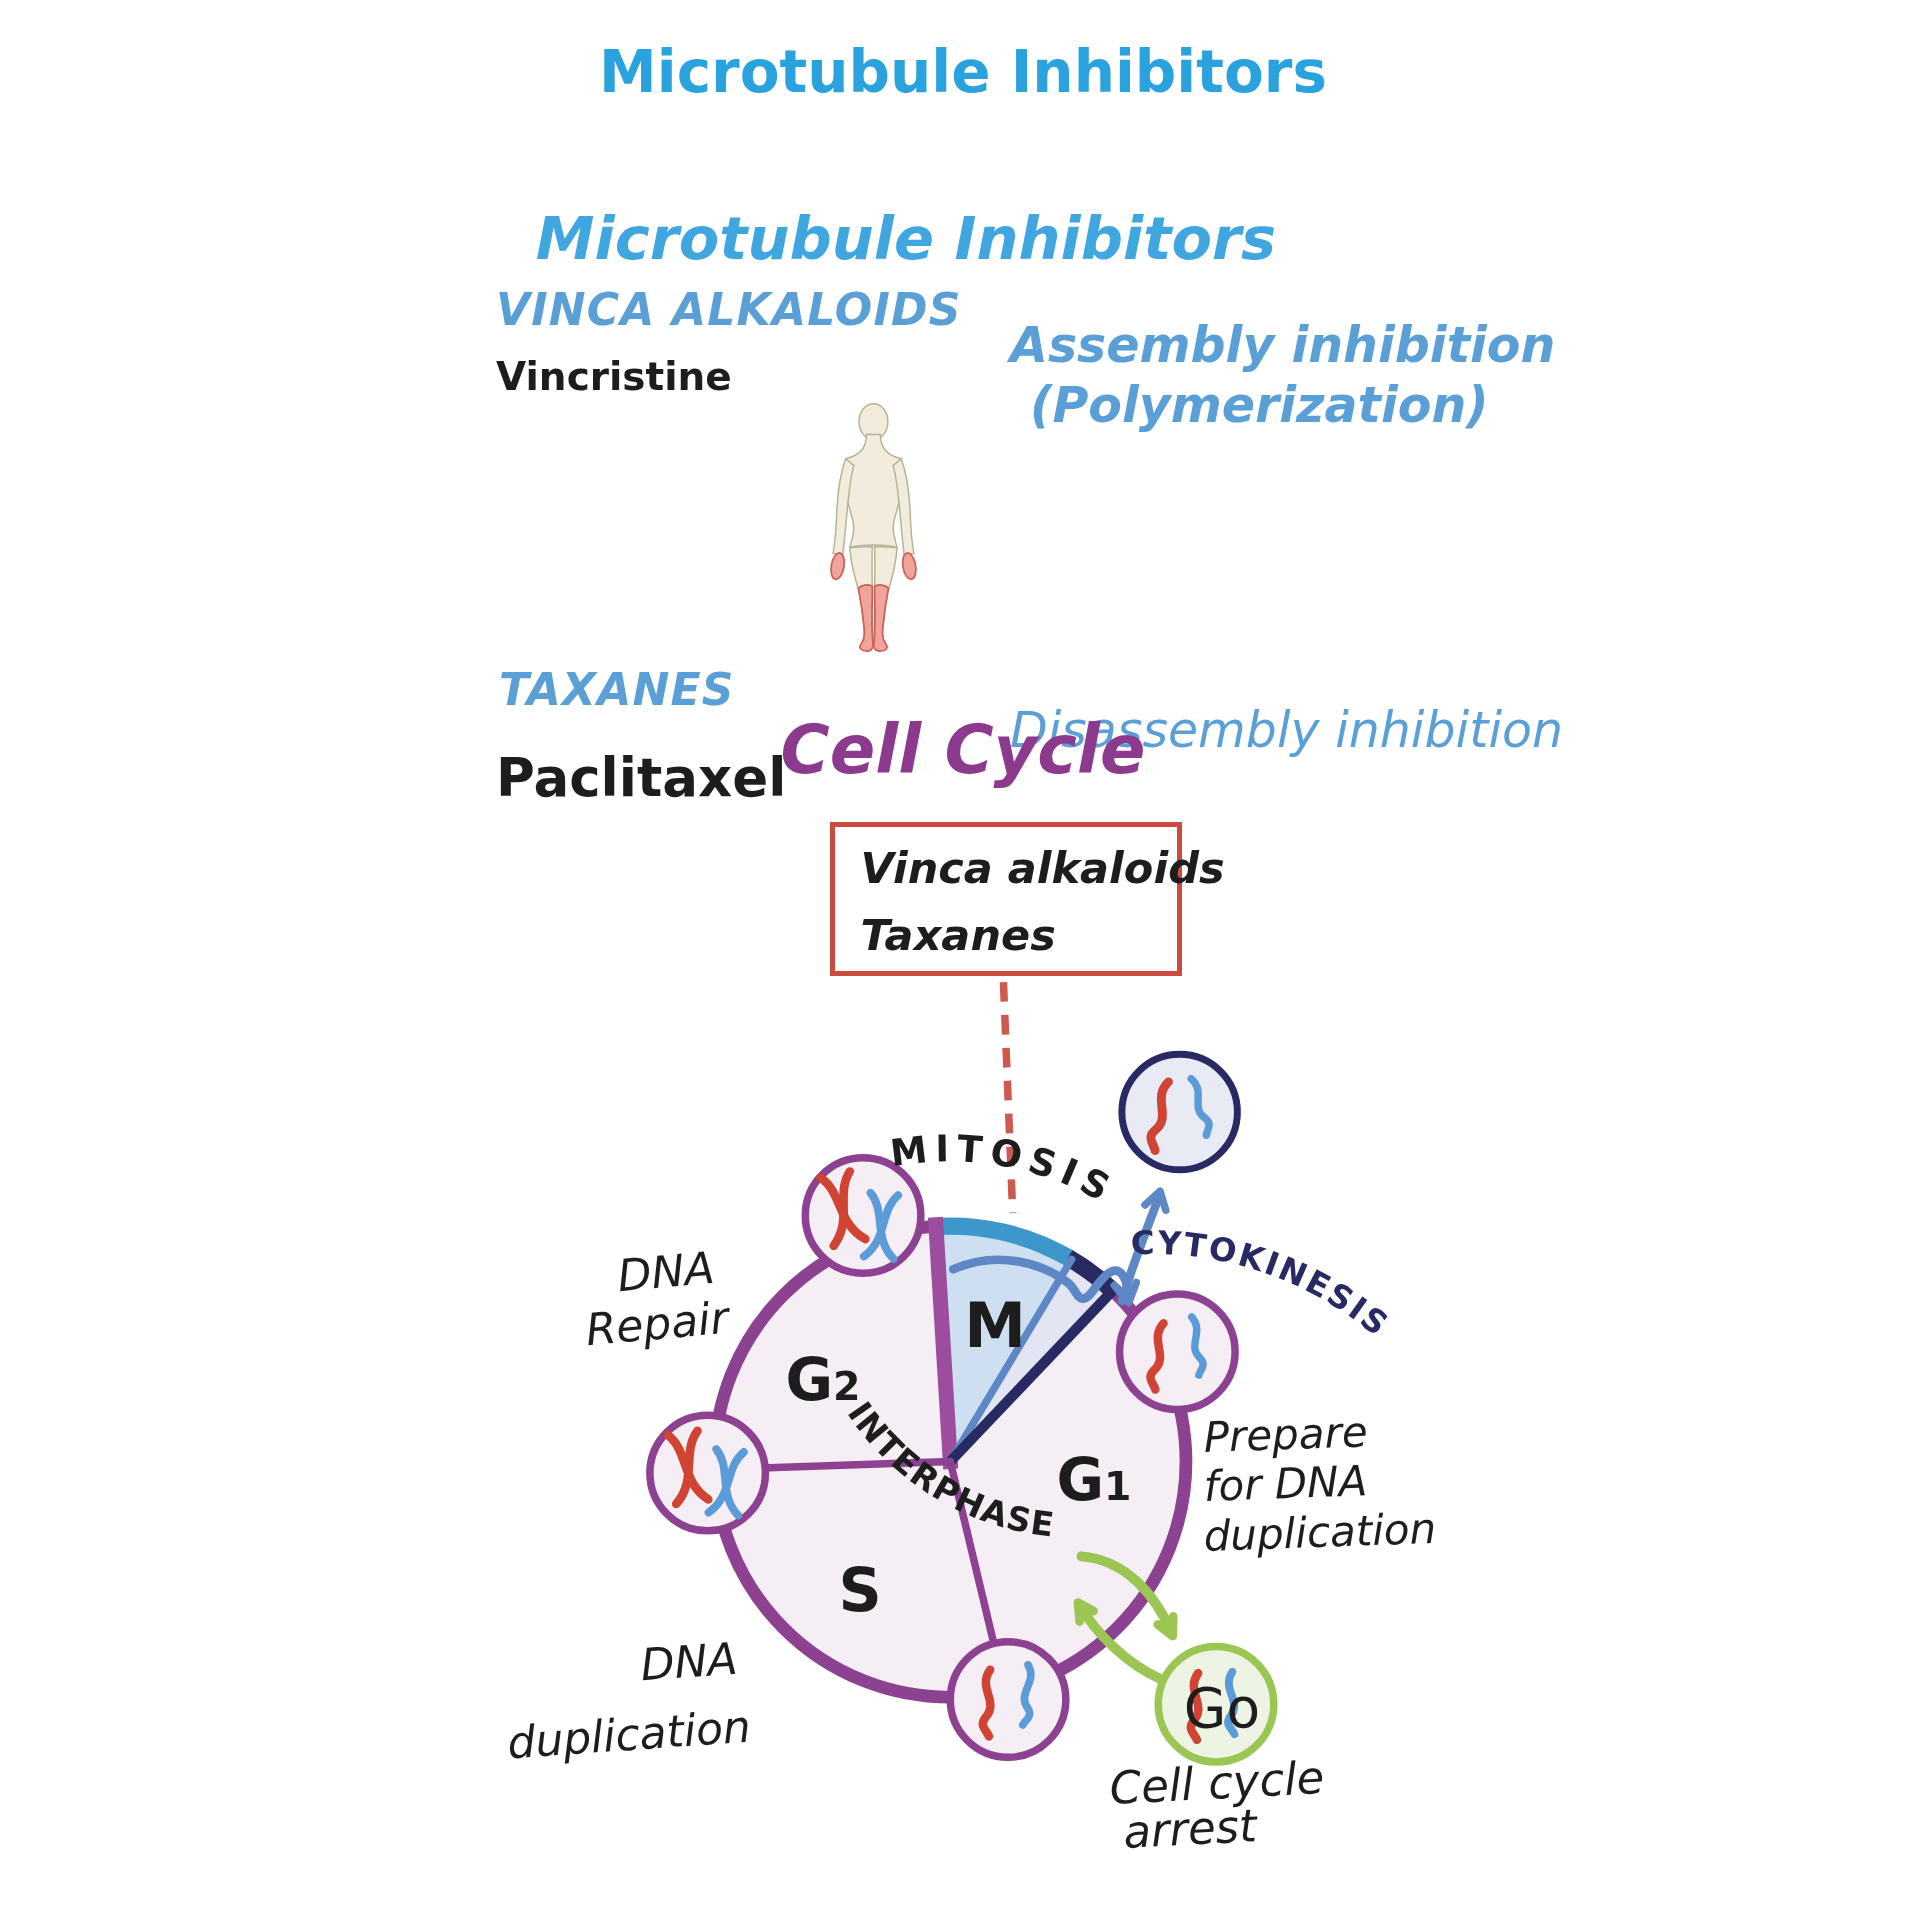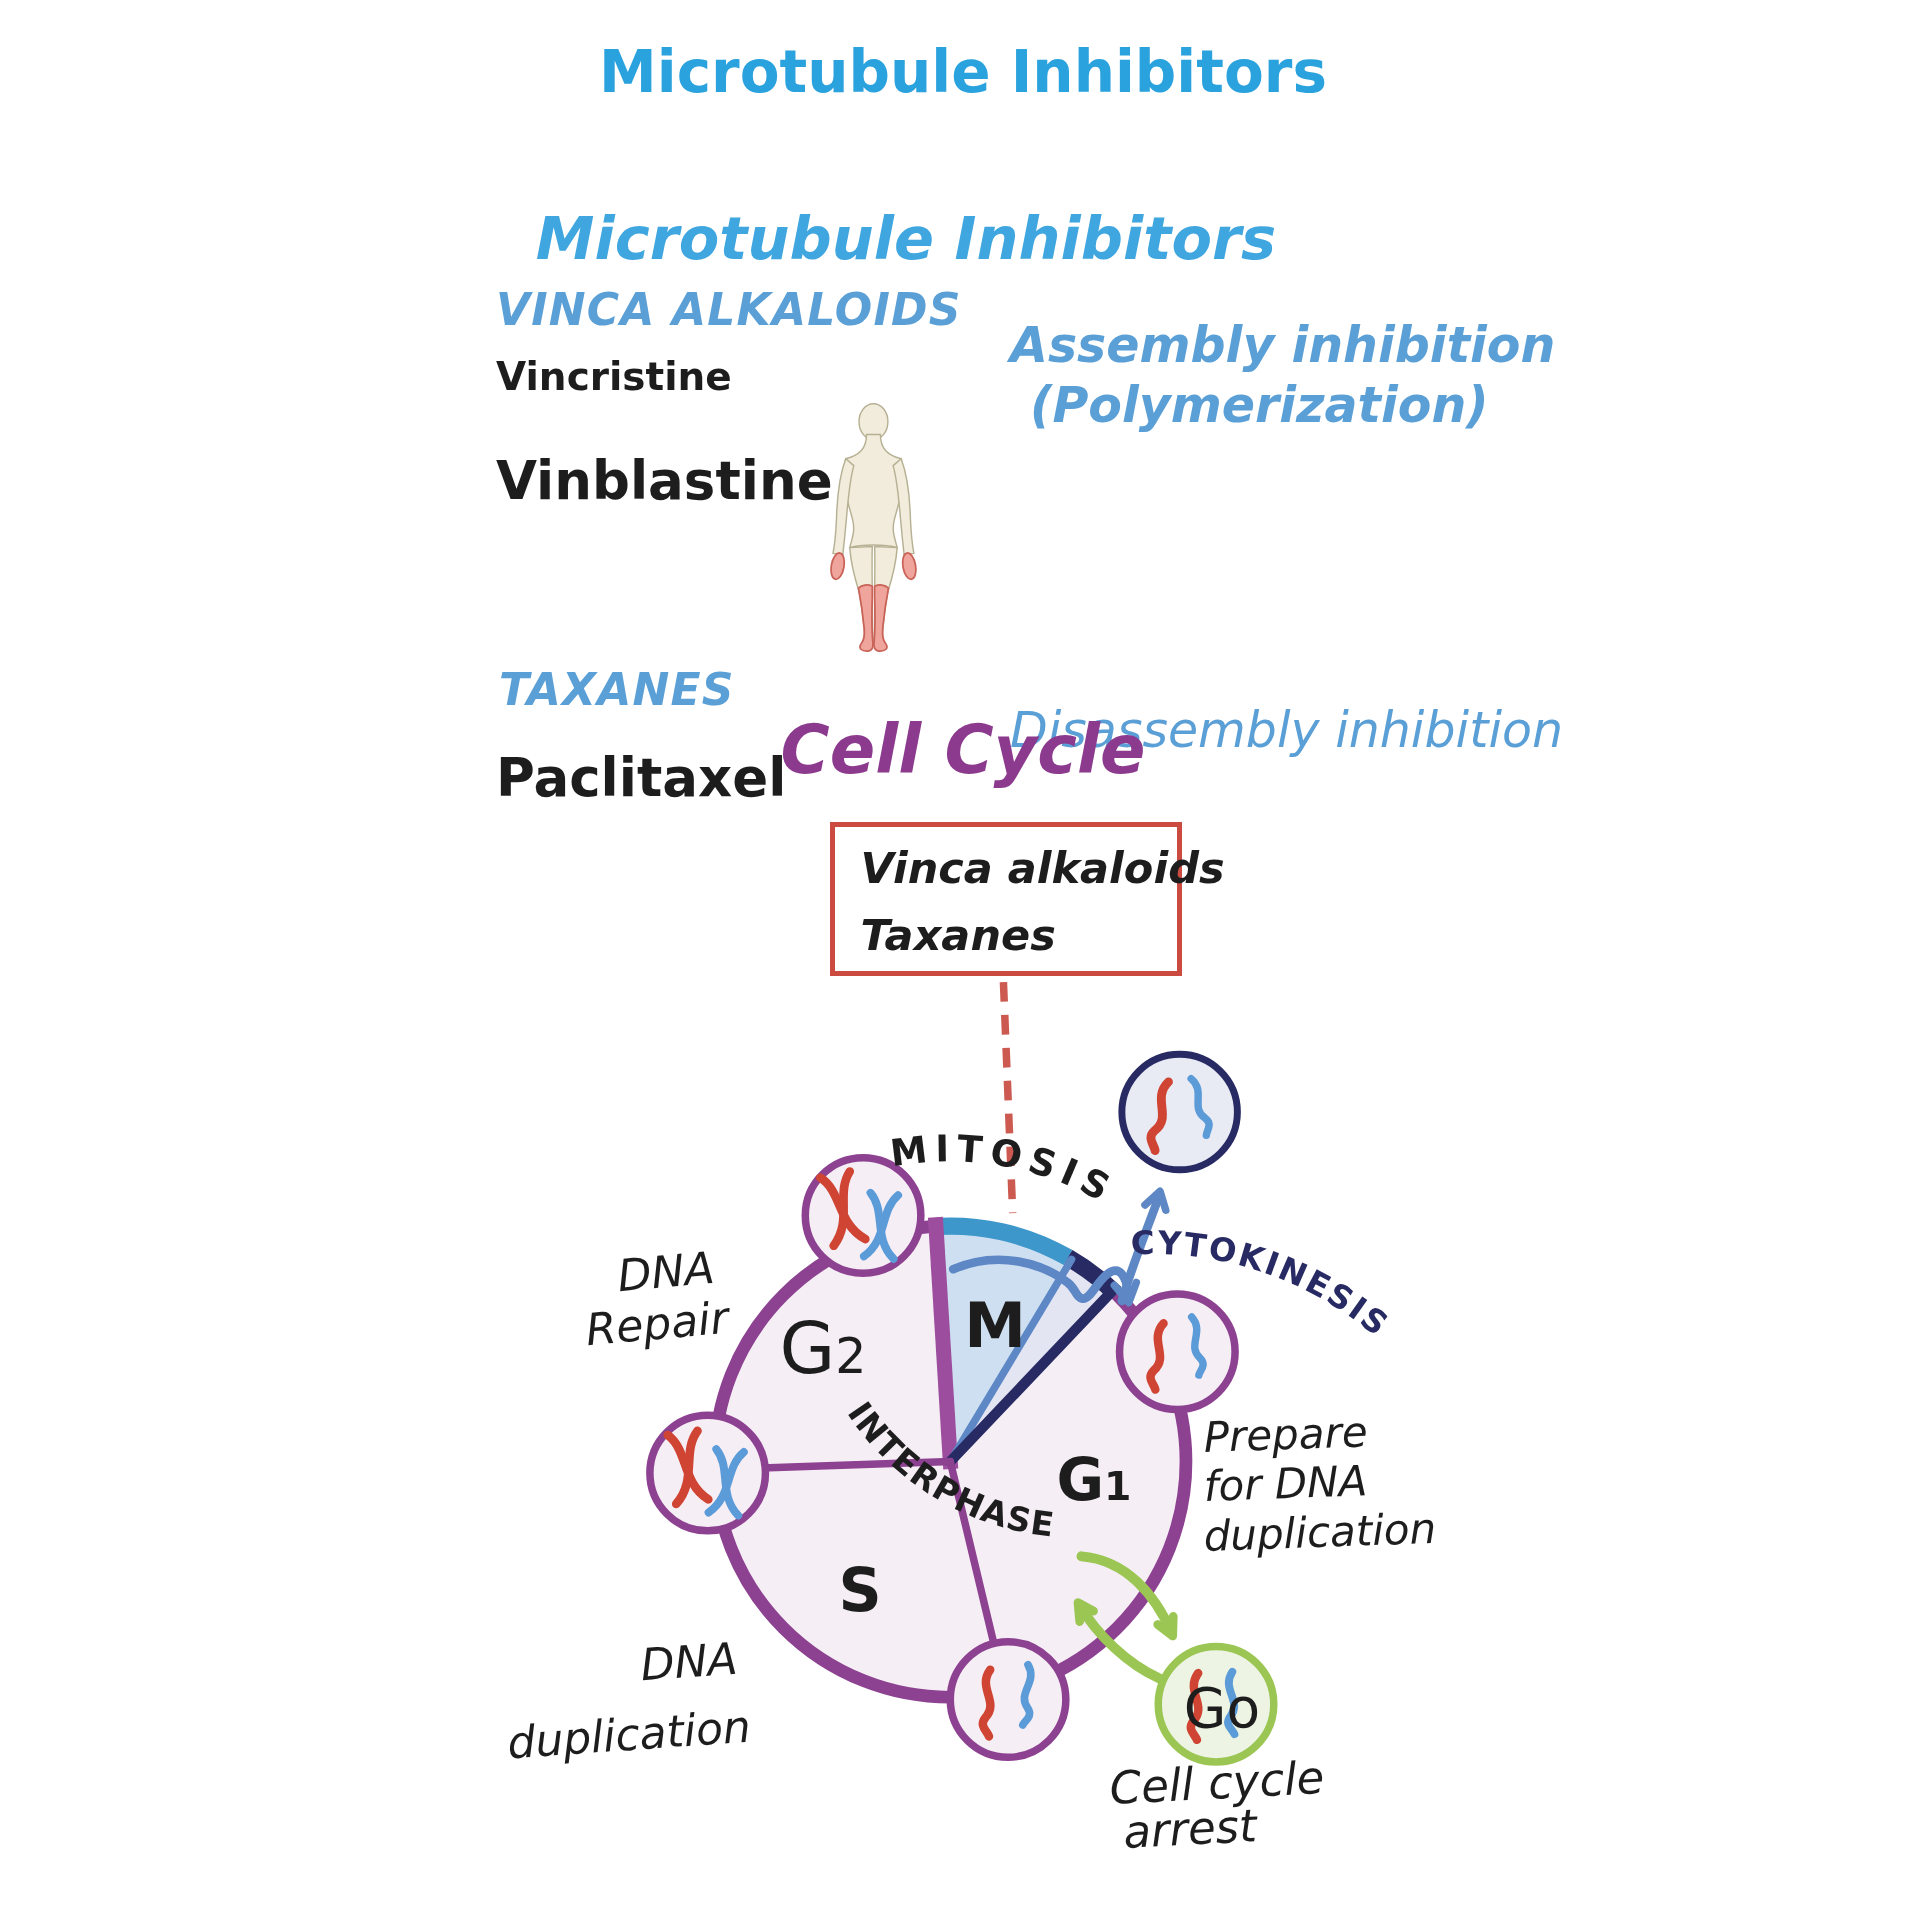--- a/index.html
+++ b/index.html
@@ -146,38 +146,37 @@
       <textPath href="#interphasePath" startOffset="6">INTERPHASE</textPath>
     </text>
   </svg>
 
   <div class="lbl" style="left:0;right:0;top:43px;text-align:center;font-size:58px;font-weight:700;color:var(--title_blue,#2aa2dd);">Microtubule Inhibitors</div>
 
   <div class="lbl ctr" style="left:906px;top:238px;font-size:59px;font-style:italic;font-weight:600;color:var(--subtitle_blue,#3fa6df);">Microtubule Inhibitors</div>
 
   <div class="lbl" style="left:496px;top:288px;font-size:44px;font-style:italic;font-weight:600;letter-spacing:1.2px;text-transform:uppercase;color:var(--hand_blue,#5a9fd6);">Vinca alkaloids</div>
   <div class="lbl" style="left:496px;top:357px;font-size:39px;font-weight:700;">Vincristine</div>
-  <div class="lbl" style="left:496px;top:454px;font-size:53px;font-weight:700;">Vinblastine</div>
 
   <div class="lbl" style="left:1010px;top:321px;font-size:49px;font-style:italic;font-weight:600;color:var(--hand_blue,#5a9fd6);">Assembly inhibition</div>
   <div class="lbl" style="left:1030px;top:381px;font-size:49px;font-style:italic;font-weight:600;color:var(--hand_blue,#5a9fd6);">(Polymerization)</div>
 
   <div class="lbl" style="left:499px;top:668px;font-size:44px;font-style:italic;font-weight:600;letter-spacing:1.2px;text-transform:uppercase;color:var(--hand_blue,#5a9fd6);">Taxanes</div>
   <div class="lbl" style="left:496px;top:751px;font-size:53px;font-weight:700;">Paclitaxel</div>
 
   <div class="lbl" style="left:1010px;top:706px;font-size:49px;font-style:italic;font-weight:400;color:var(--hand_blue,#5a9fd6);">Disassembly inhibition</div>
 
   <div class="lbl ctr" style="left:963px;top:750px;font-size:67px;font-style:italic;font-weight:700;color:var(--cc_purple,#8b3a8e);">Cell Cycle</div>
 
   <div id="callout-box">
     <div class="lbl" style="left:25.4px;top:19.6px;font-size:43px;font-style:italic;font-weight:600;">Vinca alkaloids</div>
     <div class="lbl" style="left:25.4px;top:87px;font-size:43px;font-style:italic;font-weight:600;">Taxanes</div>
   </div>
 
-  <div class="lbl ctr" style="left:823px;top:1348px;font-size:72px;font-weight:400;">
+  <div class="lbl ctr" style="left:823px;top:1380px;font-size:58px;font-weight:700;">
     <span>G</span><span class="psub">2</span>
   </div>
   <div class="lbl ctr" style="left:995px;top:1326px;font-size:62px;font-weight:600;">M</div>
   <div class="lbl ctr" style="left:1094px;top:1480px;font-size:58px;font-weight:600;">
     <span>G</span><span class="psub">1</span>
   </div>
   <div class="lbl ctr" style="left:860px;top:1590px;font-size:60px;font-weight:600;">S</div>
   <div class="lbl ctr" style="left:1222px;top:1708px;font-size:55px;font-weight:400;">Go</div>
 
   <div class="lbl" style="left:666px;top:1272px;font-size:44px;font-style:italic;transform:translate(-50%,-50%) rotate(-5deg);">DNA</div>

